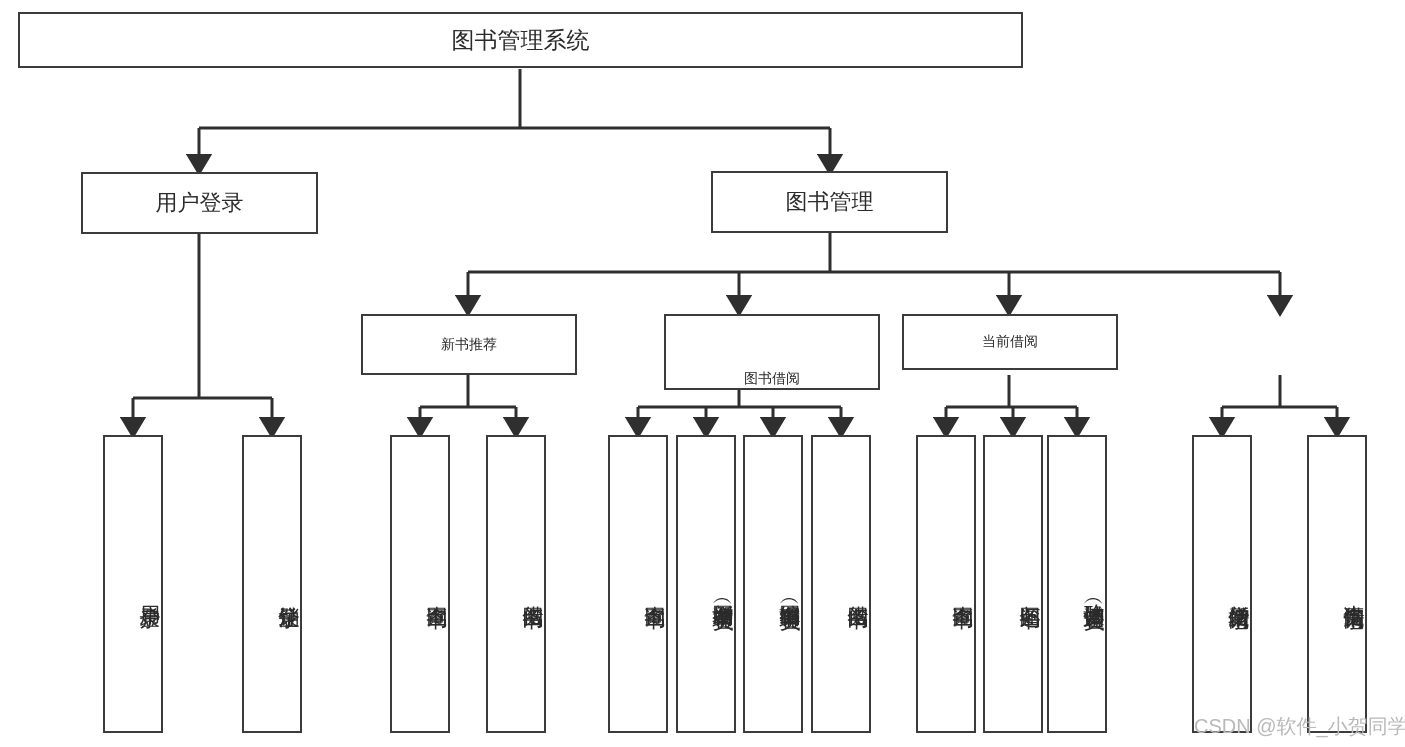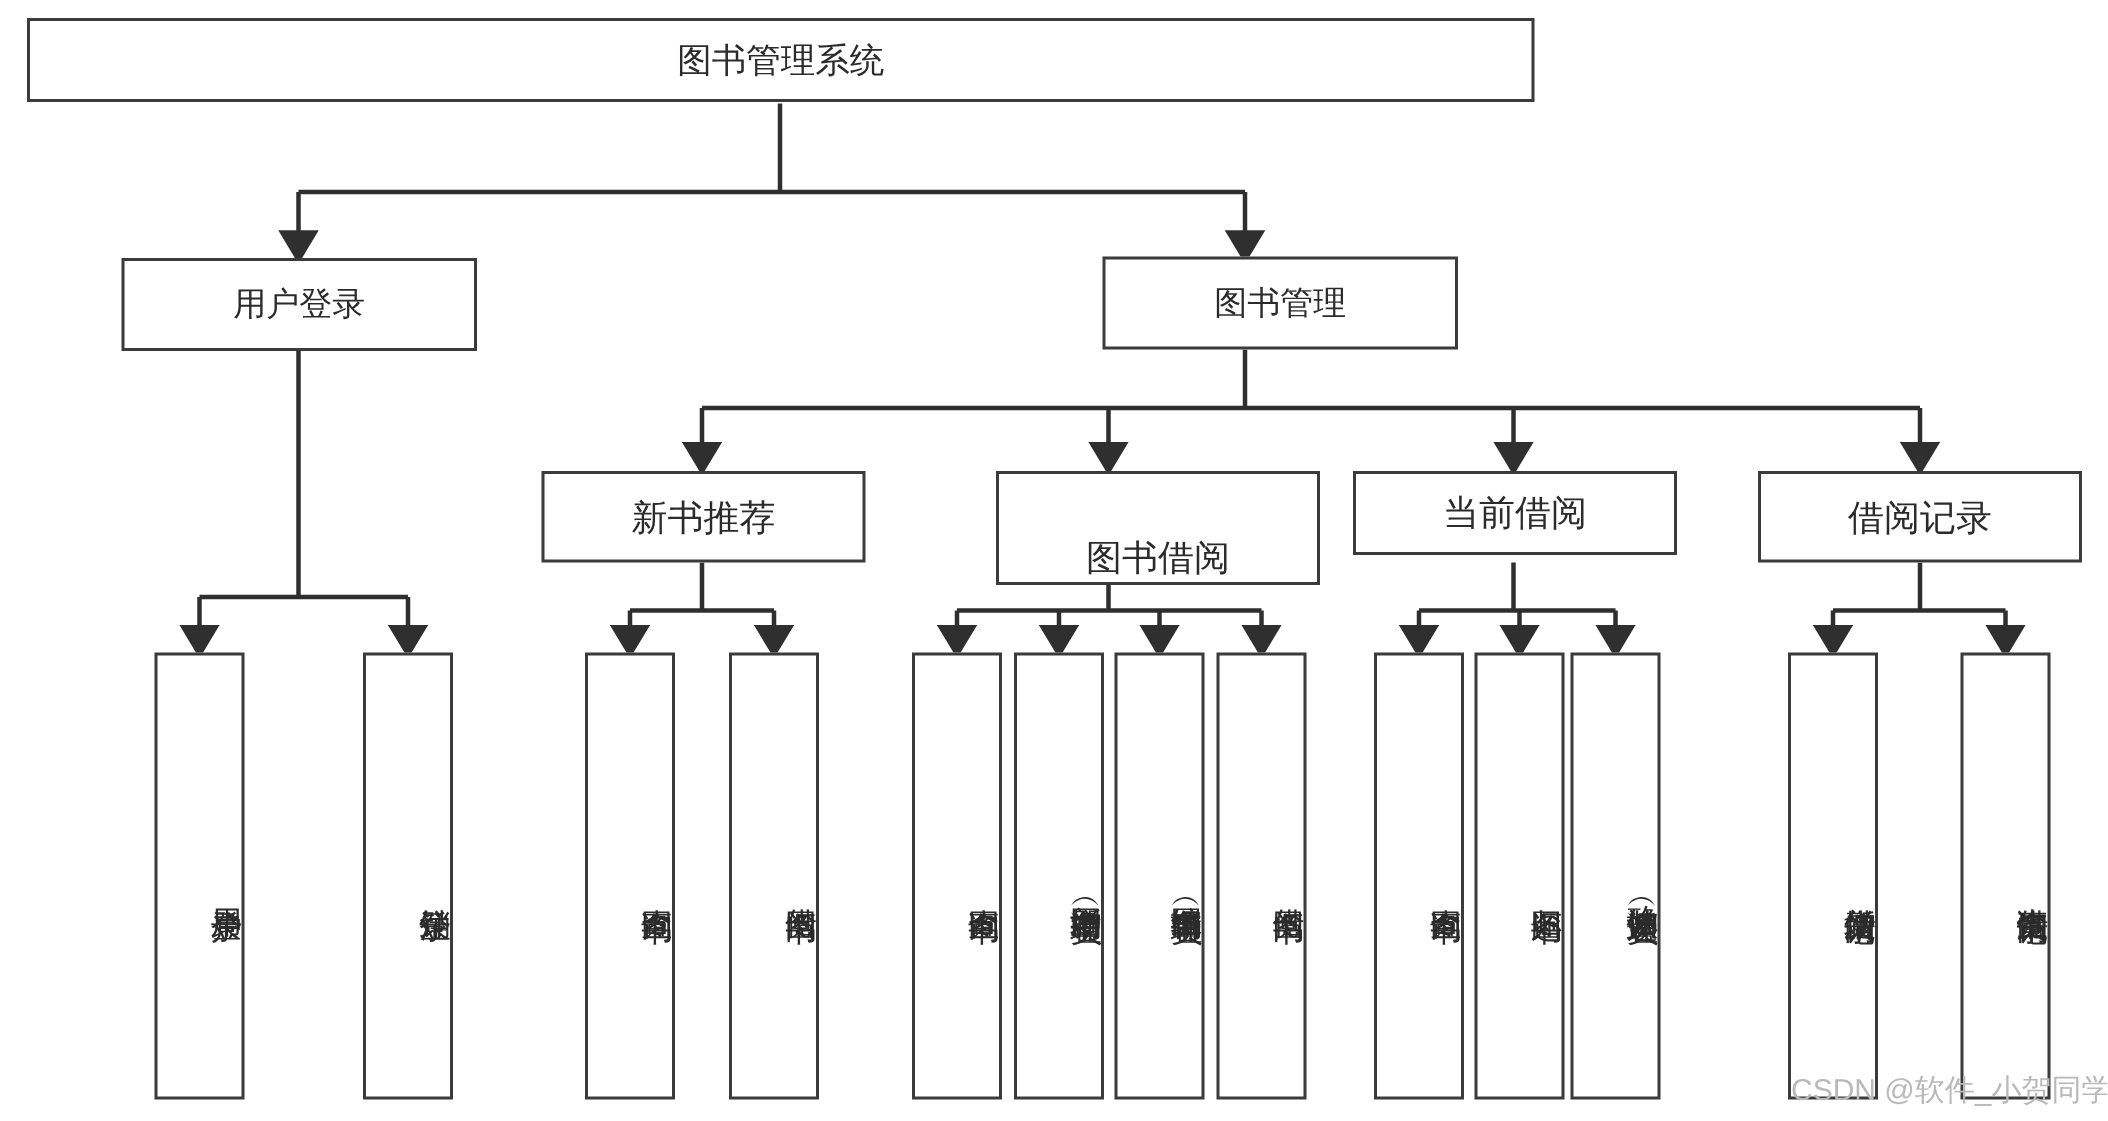--- a/index.html
+++ b/index.html
@@ -36,21 +36,21 @@
     color: #2b2b2b;
     z-index: 2;
   }
   .node.root {
     font-size: 23px;
   }
   .node.lvl2 {
     font-size: 22px;
   }
   .node.lvl3 {
-    font-size: 24px;
+    font-size: 14px;
   }
   .node.leaf {
     font-size: 21px;
     writing-mode: vertical-rl;
     text-orientation: upright;
     letter-spacing: 1px;
     padding-top: 14px;
     align-items: flex-start;
     justify-content: center;
     line-height: 1.0;
@@ -122,35 +122,32 @@
     </g>
   </svg>
 
   <div class="node root" style="left:18px; top:12px; width:1005px; height:56px;">
     <span class="lbl">图书管理系统</span>
   </div>
 
   <div class="node lvl2" style="left:81px; top:172px; width:237px; height:62px;">
     <span class="lbl">用户登录</span>
   </div>
-  <div class="node lvl2" style="left:711px; top:171px; width:237px; height:62px;margin-left:24px;">
+  <div class="node lvl2" style="left:711px; top:171px; width:237px; height:62px;">
     <span class="lbl">图书管理</span>
   </div>
 
   <div class="node lvl3" style="left:361px; top:314px; width:216px; height:61px;">
     <span class="lbl">新书推荐</span>
   </div>
   <div class="node lvl3" style="left:664px; top:314px; width:216px; height:76px;align-items:flex-end;">
     <span class="lbl">图书借阅</span>
   </div>
   <div class="node lvl3" style="left:902px; top:314px; width:216px; height:56px;">
     <span class="lbl">当前借阅</span>
-  </div>
-  <div class="node lvl3" style="left:1172px; top:314px; width:216px; height:61px;">
-    <span class="lbl">借阅记录</span>
   </div>
 
   <div class="node leaf" style="left:103px; top:435px; width:60px; height:298px;">
     <span class="lbl">用户登录</span>
   </div>
   <div class="node leaf" style="left:242px; top:435px; width:60px; height:298px;">
     <span class="lbl">注销登录</span>
   </div>
 
   <div class="node leaf" style="left:390px; top:435px; width:60px; height:298px;">

